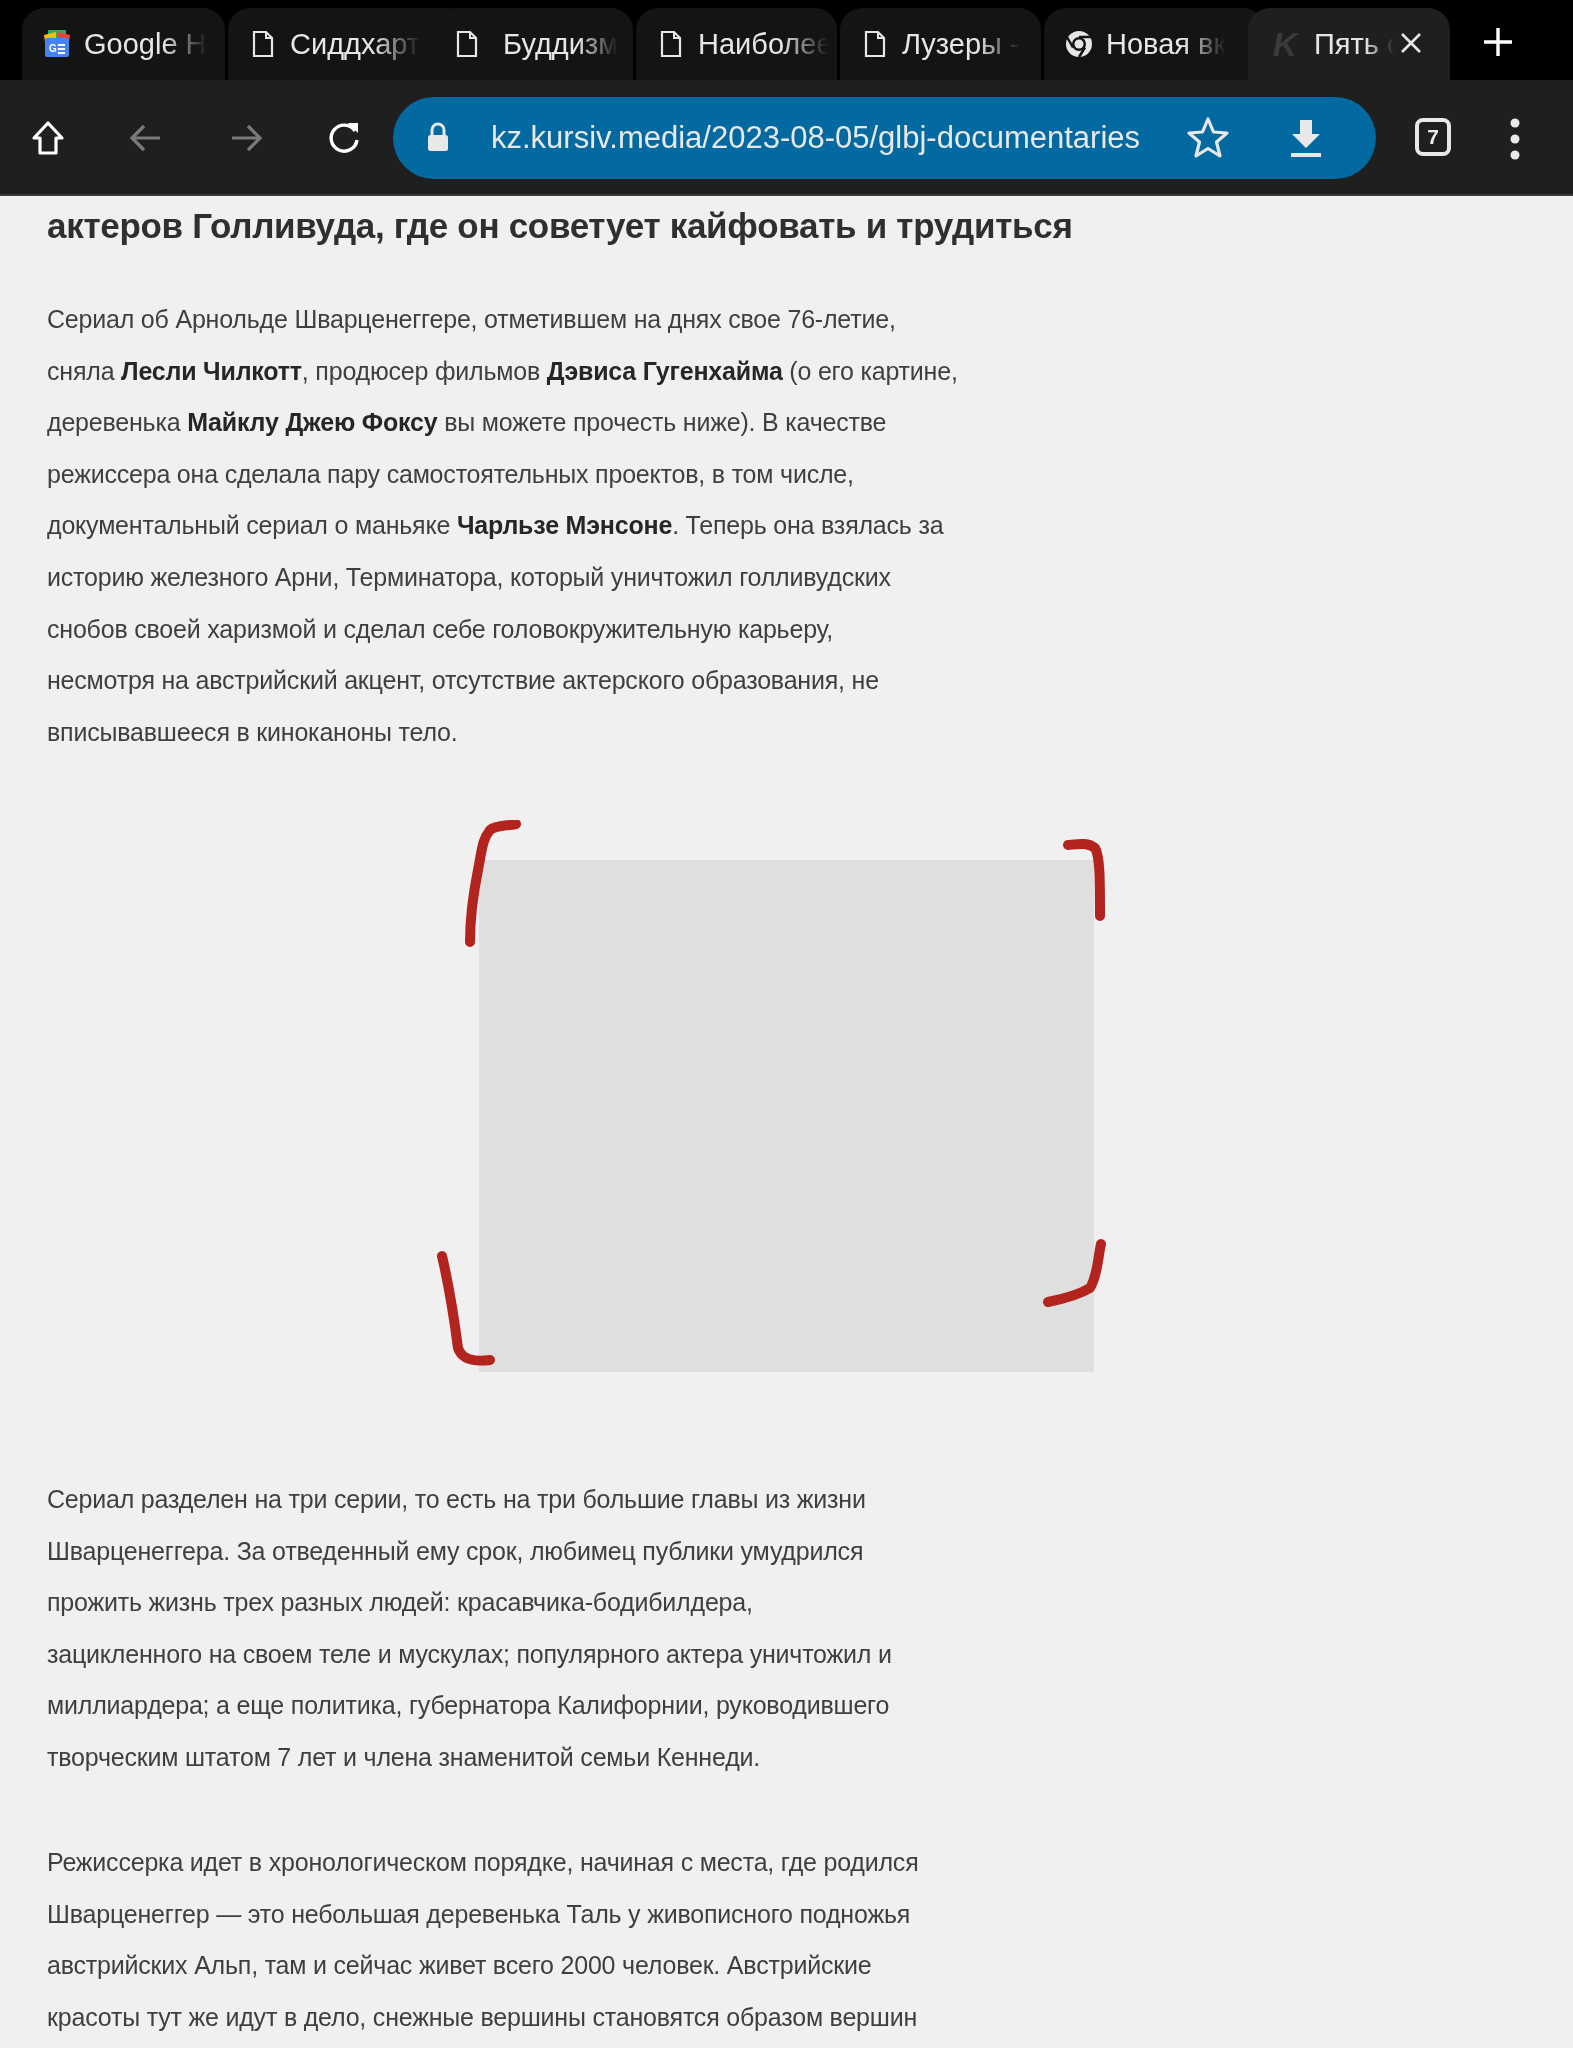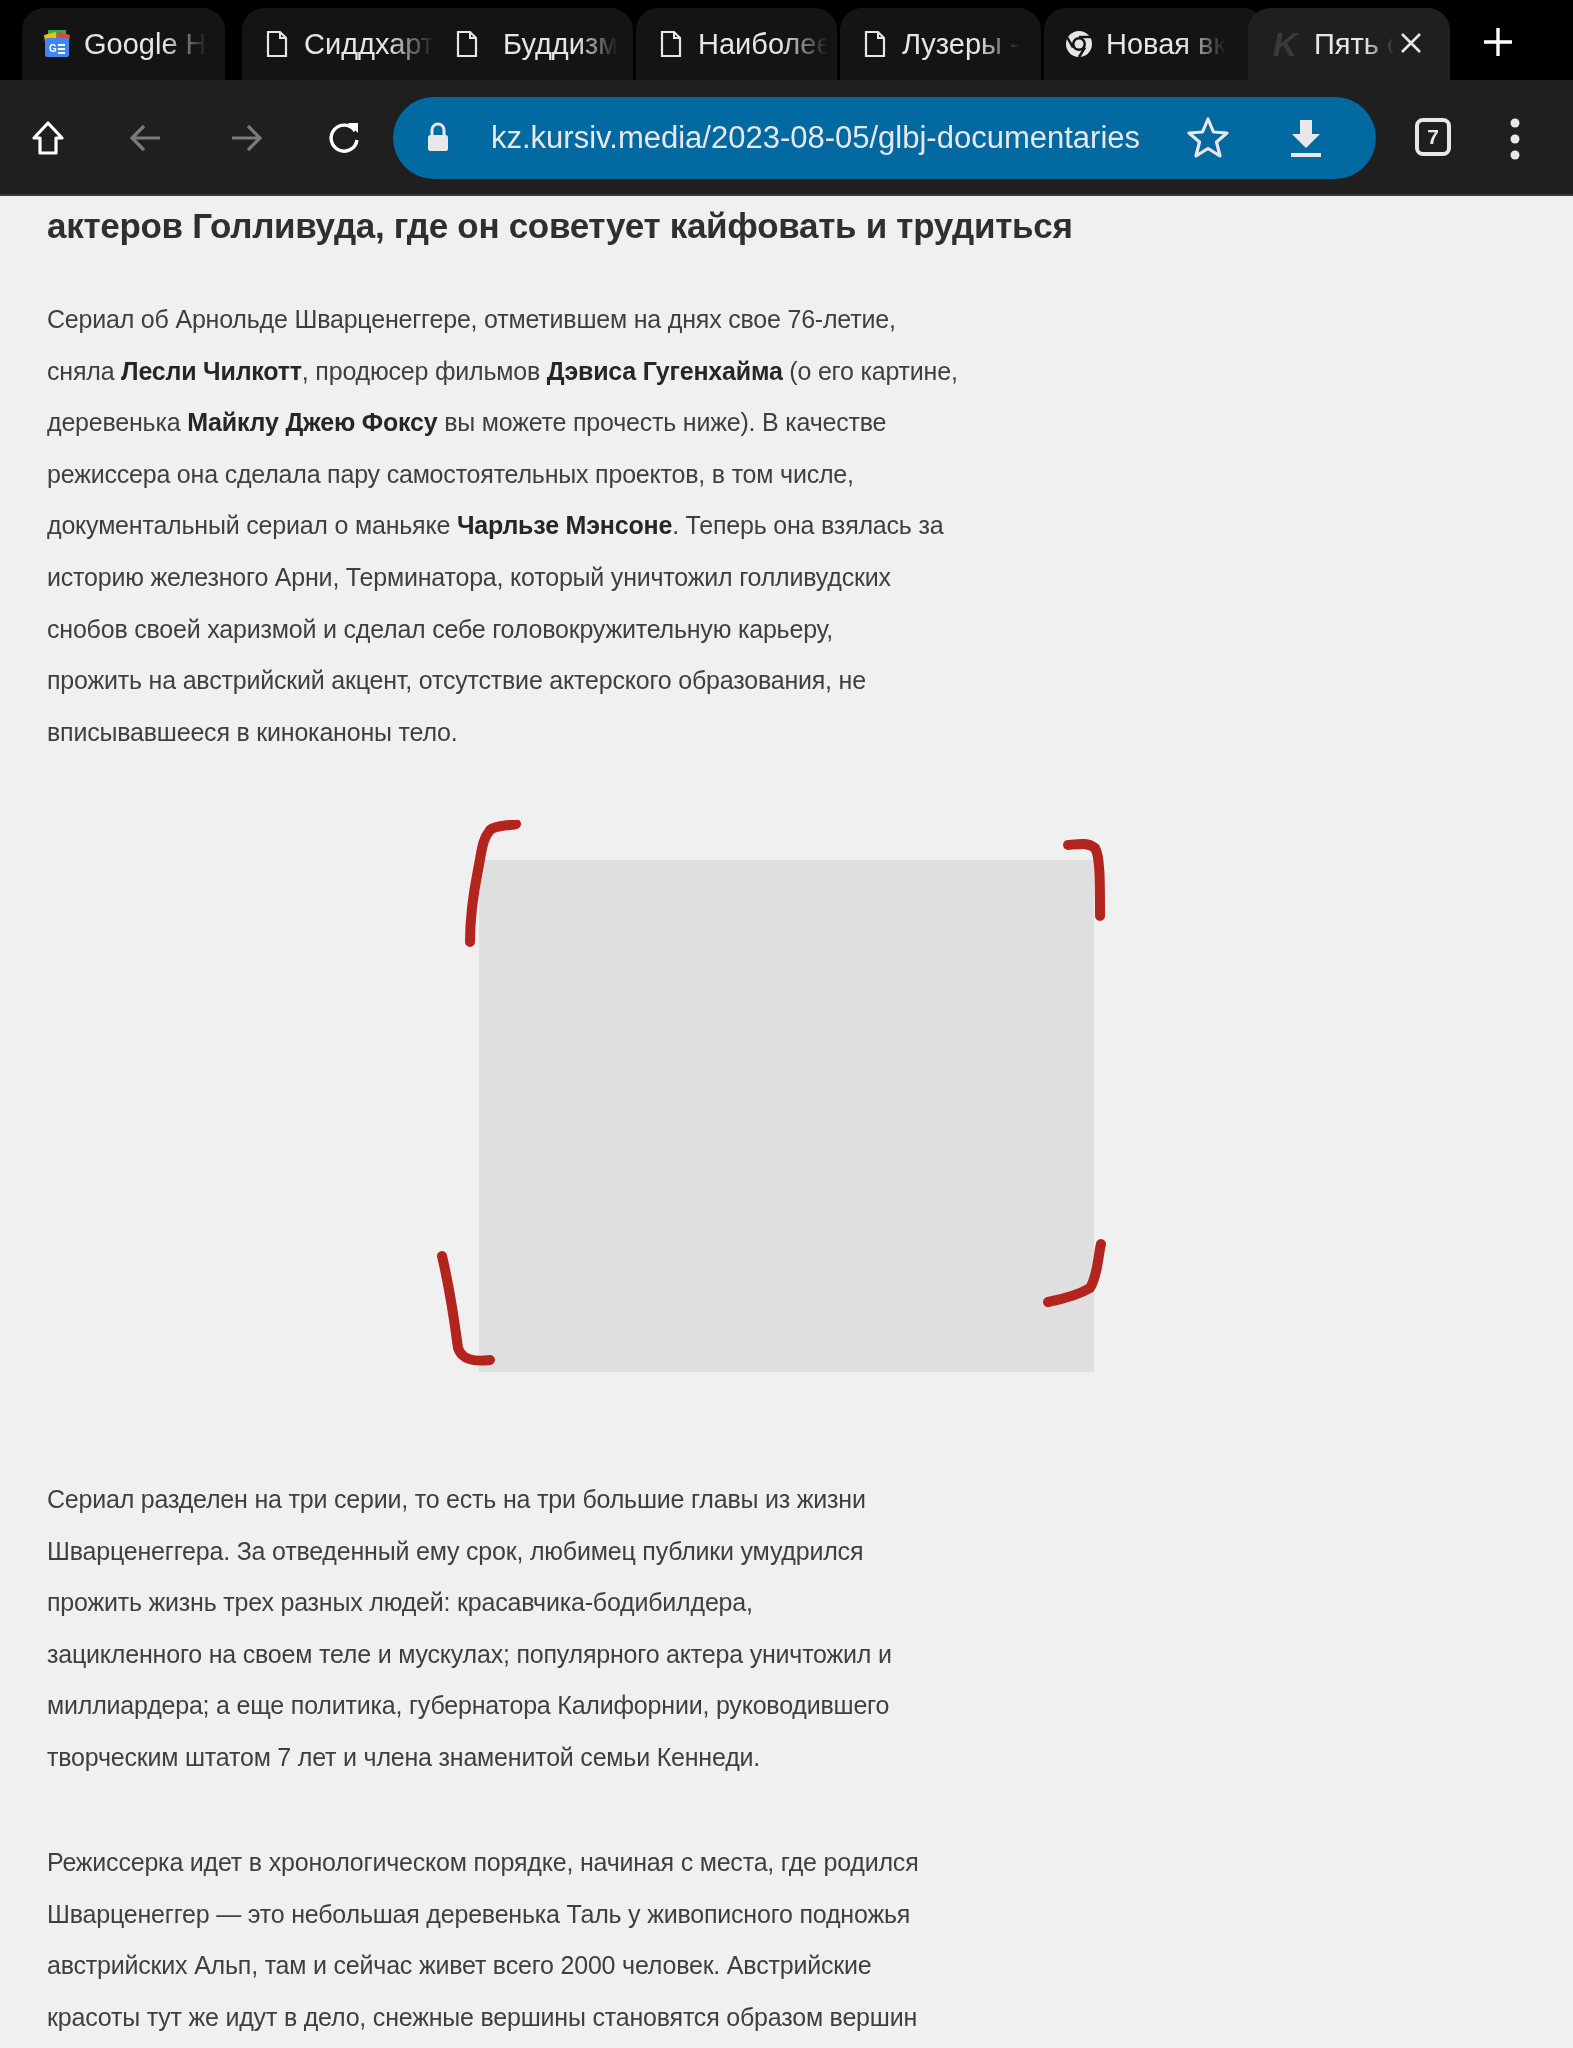--- a/index.html
+++ b/index.html
@@ -89,21 +89,21 @@
         <rect x="3" y="8" width="24" height="19" rx="2" fill="#4285f4"></rect>
         <text x="7" y="22" font-size="10" font-weight="bold" fill="#fff" font-family="Liberation Sans, sans-serif">G</text>
         <rect x="16" y="14" width="7" height="2" fill="#fff"></rect>
           <rect x="16" y="18" width="7" height="2" fill="#fff"></rect>
           <rect x="16" y="22" width="7" height="2" fill="#fff"></rect>
       </svg>
     </span>
     <span class="tab-label" style="max-width:135px;">Google Н</span>
   </div>
 
-  <div class="tab" style="left:242px;width:239px;">
+  <div class="tab" style="left:228px;width:239px;">
     <span class="tab-icon">
       <svg width="22" height="28" viewBox="0 0 22 28">
           <path d="M2 2 H14 L20 8 V26 H2 Z" fill="none" stroke="#e6e6e6" stroke-width="2.2"></path>
           <path d="M14 2 V8 H20" fill="none" stroke="#e6e6e6" stroke-width="2"></path>
         </svg>
     </span>
     <span class="tab-label" style="max-width:130px;">Сиддхарт</span>
   </div>
 
   <div class="tab" style="left:432px;width:201px;gap:9px;">
@@ -227,21 +227,21 @@
 <div class="subhead">актеров Голливуда, где он советует кайфовать и трудиться</div>
 
 <div class="para" id="p1" style="top:294px;">
     <span class="line"><span>Сериал об Арнольде Шварценеггере, отметившем на днях свое 76-летие,</span></span>
     <span class="line"><span>сняла </span><b>Лесли Чилкотт</b><span>, продюсер фильмов </span><b>Дэвиса Гугенхайма</b><span> (о его картине,</span></span>
     <span class="line"><span>деревенька </span><b>Майклу Джею Фоксу</b><span> вы можете прочесть ниже). В качестве</span></span>
     <span class="line"><span>режиссера она сделала пару самостоятельных проектов, в том числе,</span></span>
     <span class="line"><span>документальный сериал о маньяке </span><b>Чарльзе Мэнсоне</b><span>. Теперь она взялась за</span></span>
     <span class="line"><span>историю железного Арни, Терминатора, который уничтожил голливудских</span></span>
     <span class="line"><span>снобов своей харизмой и сделал себе головокружительную карьеру,</span></span>
-    <span class="line"><span>прожить на австрийский акцент, отсутствие актерского образования, не</span></span>
+    <span class="line"><span>несмотря на австрийский акцент, отсутствие актерского образования, не</span></span>
     <span class="line"><span>вписывавшееся в киноканоны тело.</span></span>
   </div>
 
 <div class="img-wrap">
   <div class="img-placeholder"></div>
   <svg class="brackets" viewBox="0 0 720 640">
     <g fill="none" stroke="#b3241f" stroke-width="10" stroke-linecap="round" stroke-linejoin="round">
       <path d="M50 122 C50 95 54 70 58 50 C62 30 62 20 70 10 C76 5 86 6 96 4"></path>
       <path d="M648 25 C658 24 668 22 675 28 C680 36 680 60 680 96"></path>
       <path d="M22 436 C30 470 35 505 38 528 C42 540 54 542 70 540"></path>

